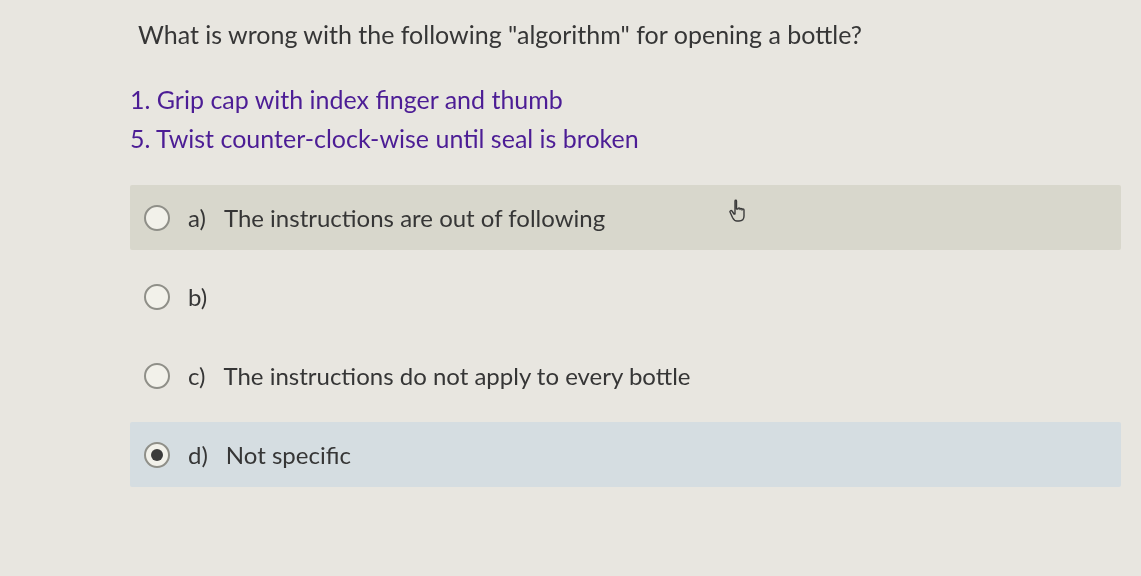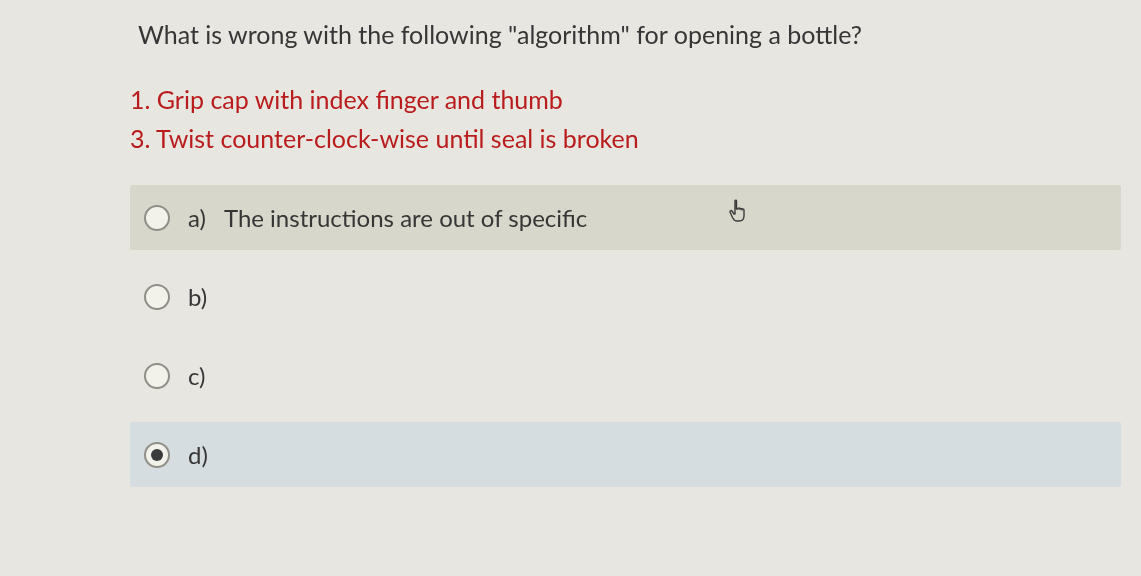--- a/index.html
+++ b/index.html
@@ -22,21 +22,21 @@
     color: #363636;
     margin-bottom: 28px;
     line-height: 1.35;
   }
   .steps {
     margin-left: -8px;
     margin-bottom: 28px;
   }
   .step {
     font-size: 25px;
-    color: #b91c1c;
+    color: #4c1d95;
     line-height: 1.55;
   }
   .options {
     margin-left: -8px;
   }
   .option {
     display: flex;
     align-items: center;
     gap: 18px;
     padding: 18px 16px 18px 14px;
@@ -82,45 +82,47 @@
 </style>
 </head>
 <body>
 
 <div class="page">
 
   <div class="question">What is wrong with the following "algorithm" for opening a bottle?</div>
 
   <div class="steps">
     <div class="step">1. Grip cap with index finger and thumb</div>
-    <div class="step">3. Twist counter-clock-wise until seal is broken</div>
+    <div class="step">5. Twist counter-clock-wise until seal is broken</div>
   </div>
 
   <div class="options">
 
     <div class="option hover">
       <span class="radio"></span>
       <span>a)</span>
-      <span>The instructions are out of specific</span>
+      <span>The instructions are out of following</span>
       <span class="cursor">
         <svg viewBox="0 0 24 26" width="24" height="26">
           <path d="M8 2 C8 1 9.5 1 9.5 2 L9.5 10 L11 10 C11 8.5 13 8.5 13 10 L13 10.5 C13 9 15 9 15 10.5 L15 11 C15 9.5 17 9.5 17 11 L17 17 C17 20 15 22 12 22 L10 22 C8 22 6.5 20.5 5.5 18.5 L3 13 C2.5 12 4 11 5 12 L7 15 L8 15 Z" fill="none" stroke="#3a3a3a" stroke-width="1.4" stroke-linejoin="round"></path>
         </svg>
       </span>
     </div>
 
     <div class="option">
       <span class="radio"></span>
       <span>b)</span>
     </div>
 
     <div class="option">
       <span class="radio"></span>
       <span>c)</span>
+      <span>The instructions do not apply to every bottle</span>
     </div>
 
     <div class="option selected">
       <span class="radio filled"></span>
       <span>d)</span>
+      <span>Not specific</span>
     </div>
 
   </div>
 </div>
 
 </body></html>

